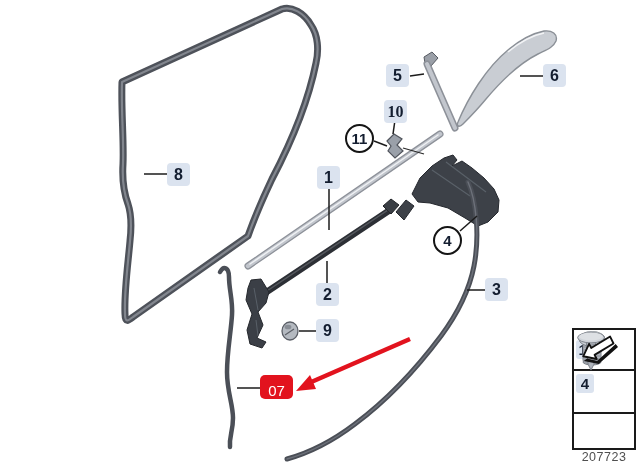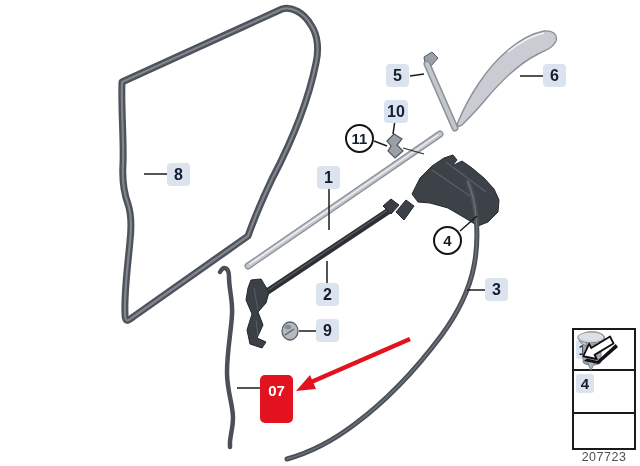--- a/index.html
+++ b/index.html
@@ -6,21 +6,21 @@
   .stage{position:relative;width:640px;height:466px;background:#ffffff;overflow:hidden;
          font-family:"Liberation Sans",sans-serif;}
   .stage svg{position:absolute;left:0;top:0;}
   .co{box-sizing:border-box;position:absolute;background:#dbe3ef;border-radius:4px;
       color:#141e30;font-weight:bold;font-size:16px;line-height:23px;text-align:center;
       height:23px;min-width:23px;padding:0 3px;}
   .co-circle{box-sizing:border-box;position:absolute;background:#ffffff;border:2px solid #151515;
       border-radius:50%;width:29px;height:29px;line-height:25px;text-align:center;
       color:#141e30;font-weight:bold;font-size:15px;}
   .hl{box-sizing:border-box;position:absolute;background:#e2131e;color:#ffffff;border-radius:5px;
-      width:33px;height:48px;line-height:32px;text-align:center;font-weight:bold;font-size:15px;}
+      width:33px;height:24px;line-height:32px;text-align:center;font-weight:normal;font-size:15px;}
   .legend{box-sizing:border-box;position:absolute;left:572px;top:328px;width:64px;height:122px;
       border:2px solid #1a1a1a;background:#fff;display:flex;flex-direction:column;}
   .legend-row{box-sizing:border-box;flex:0 0 41px;border-bottom:2px solid #1a1a1a;
       display:flex;align-items:center;padding:1px 2px;gap:1px;}
   .legend-row:last-child{border-bottom:none;flex:1 1 auto;justify-content:center;}
   .mini-label{background:#dbe3ef;border-radius:3px;font-weight:bold;font-size:15px;
       line-height:19px;min-width:21px;text-align:center;color:#141e30;}
   .mini-label.small{min-width:18px;align-self:flex-start;margin-top:2px;}
   .part-number{position:absolute;left:566px;top:450px;width:76px;text-align:center;
       font-size:12.5px;color:#4f4f4f;letter-spacing:0.5px;}
@@ -125,21 +125,21 @@
       <polygon points="296,391 316,389 310,375" fill="#e2131e"></polygon>
     </g>
   </svg>
 
   <div class="co" style="left:167px;top:163px;">8</div>
   <div class="co" style="left:317px;top:166px;">1</div>
   <div class="co" style="left:316px;top:283px;">2</div>
   <div class="co" style="left:316px;top:319px;">9</div>
   <div class="co" style="left:386px;top:64px;">5</div>
   <div class="co" style="left:543px;top:64px;">6</div>
-  <div class="co" style="left:384px;top:100px;">10</div>
+  <div class="co" style="left:384px;top:100px;font-family:Liberation Serif, serif;">10</div>
   <div class="co" style="left:485px;top:278px;">3</div>
   <div class="co-circle" style="left:345px;top:124px;">11</div>
   <div class="co-circle" style="left:433px;top:226px;">4</div>
   <div class="hl" style="left:260px;top:375px;">07</div>
 
   <div class="legend">
     <div class="legend-row">
       <span class="mini-label">11</span>
       <svg width="36" height="38" viewBox="0 0 34 38">
         <rect x="8" y="13" width="18" height="19" rx="2" fill="#b2b7bf" stroke="#7a7f87"></rect>

